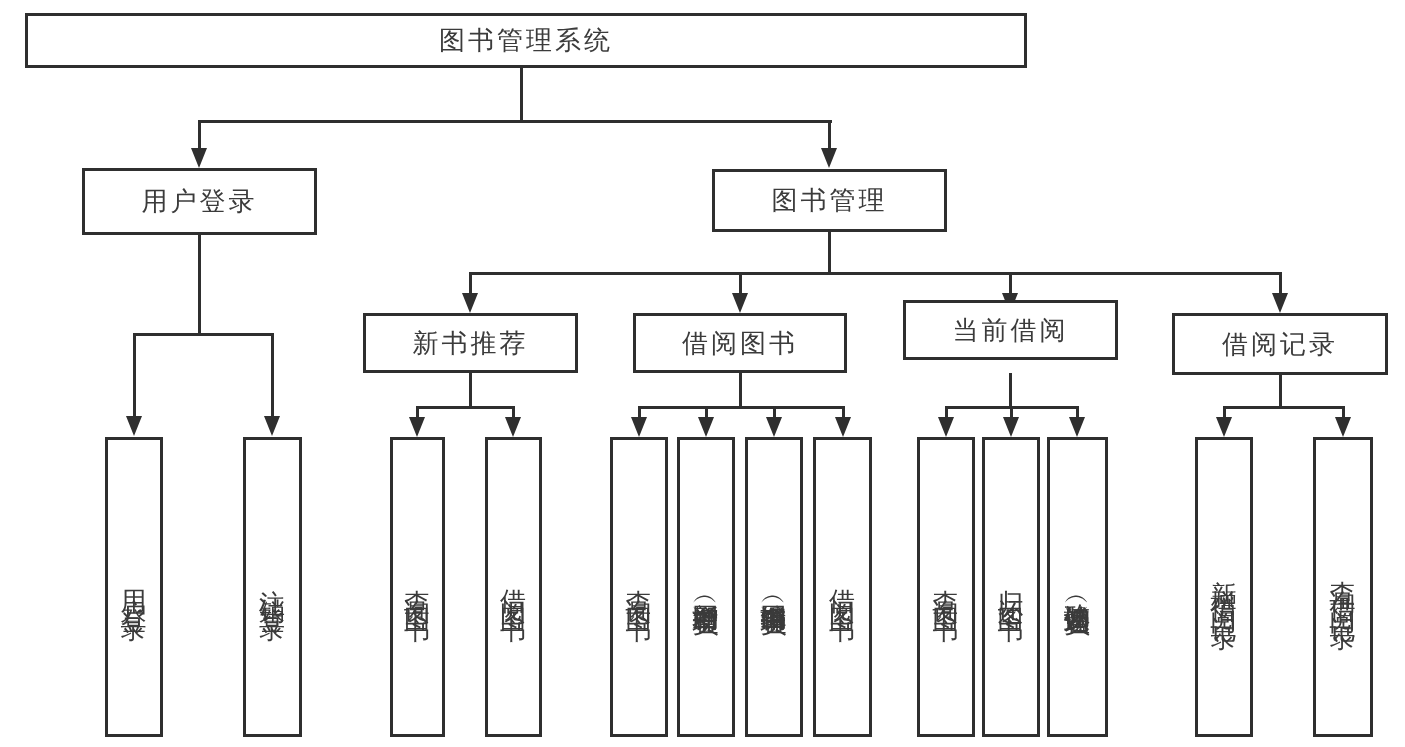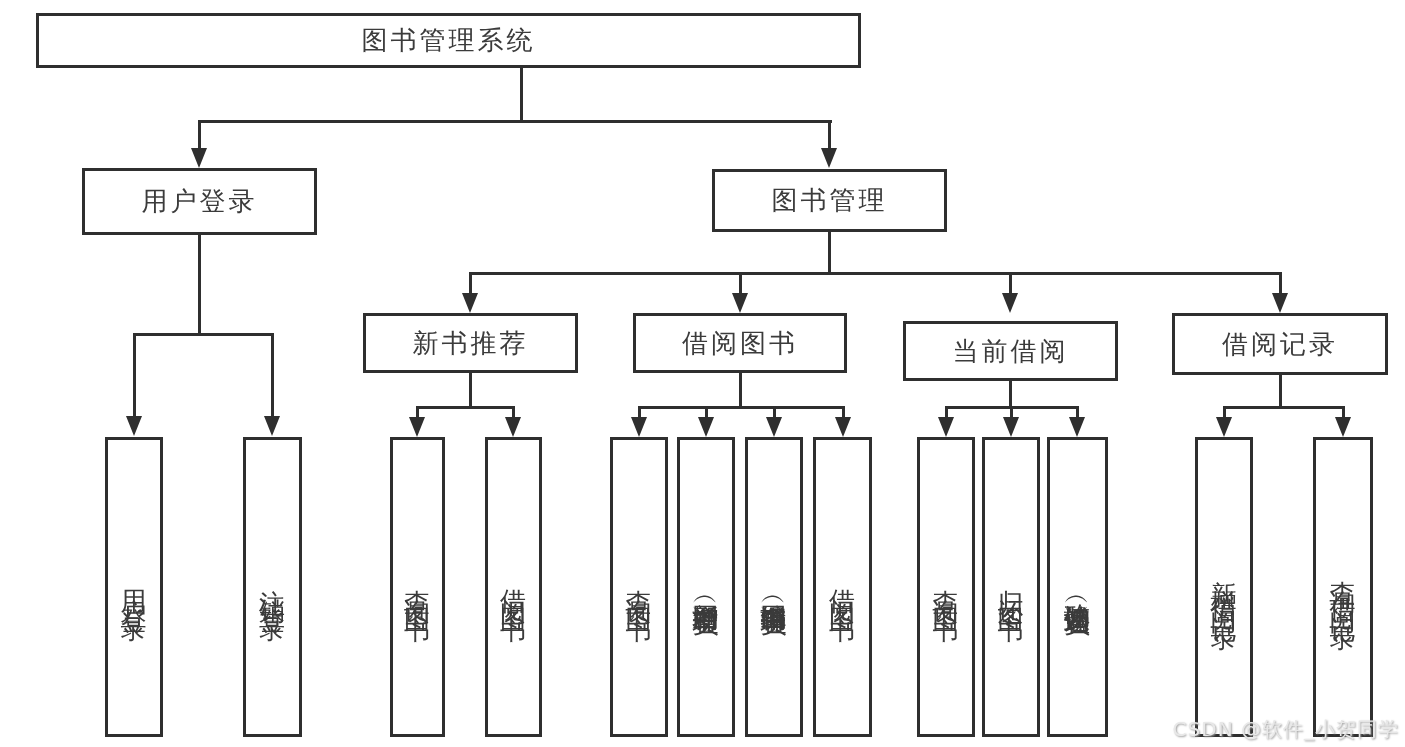--- a/index.html
+++ b/index.html
@@ -40,26 +40,26 @@
   .hl { position: absolute; height: 3px; background: var(--line); z-index: 1; }
   .vl { position: absolute; width: 3px; background: var(--line); z-index: 1; }
   .ar {
     position: absolute; width: 0; height: 0;
     border-left: 8px solid transparent;
     border-right: 8px solid transparent;
     border-top: 20px solid var(--line);
     z-index: 1;
   }
   
-  .n-root   { left: 36px;   top: 13px;  width: 825px; height: 55px; }
+  .n-root   { left: 25px;   top: 13px;  width: 1002px; height: 55px; }
   .n-login  { left: 82px;   top: 168px; width: 235px;  height: 67px; }
   .n-mgmt   { left: 712px;  top: 169px; width: 235px;  height: 63px; }
   .n-rec    { left: 363px;  top: 313px; width: 215px;  height: 60px; }
   .n-bor    { left: 633px;  top: 313px; width: 214px;  height: 60px; }
-  .n-cur    { left: 903px;  top: 321px; width: 215px;  height: 60px; }
+  .n-cur    { left: 903px;  top: 300px; width: 215px;  height: 60px; }
   .n-log    { left: 1172px; top: 313px; width: 216px;  height: 62px; }
   .leaf     { top: 437px; height: 300px; }
   .lf-1  { left: 105px;  width: 58px; }
   .lf-2  { left: 243px;  width: 59px; }
   .lf-3  { left: 390px;  width: 55px; }
   .lf-4  { left: 485px;  width: 57px; }
   .lf-5  { left: 610px;  width: 58px; }
   .lf-6  { left: 677px;  width: 58px; }
   .lf-7  { left: 745px;  width: 58px; }
   .lf-8  { left: 813px;  width: 59px; }
@@ -198,14 +198,13 @@
   <div class="box leaf lf-11">
     <span style="letter-spacing: 1px;">确认归还（管理员）</span>
   </div>
   <div class="box leaf lf-12">
     <span>新增借阅记录</span>
   </div>
   <div class="box leaf lf-13">
     <span>查询借阅记录</span>
   </div>
 
-  <div class="watermark">CSDN @软件_小贺同学</div>
 </div>
 
 </body></html>

